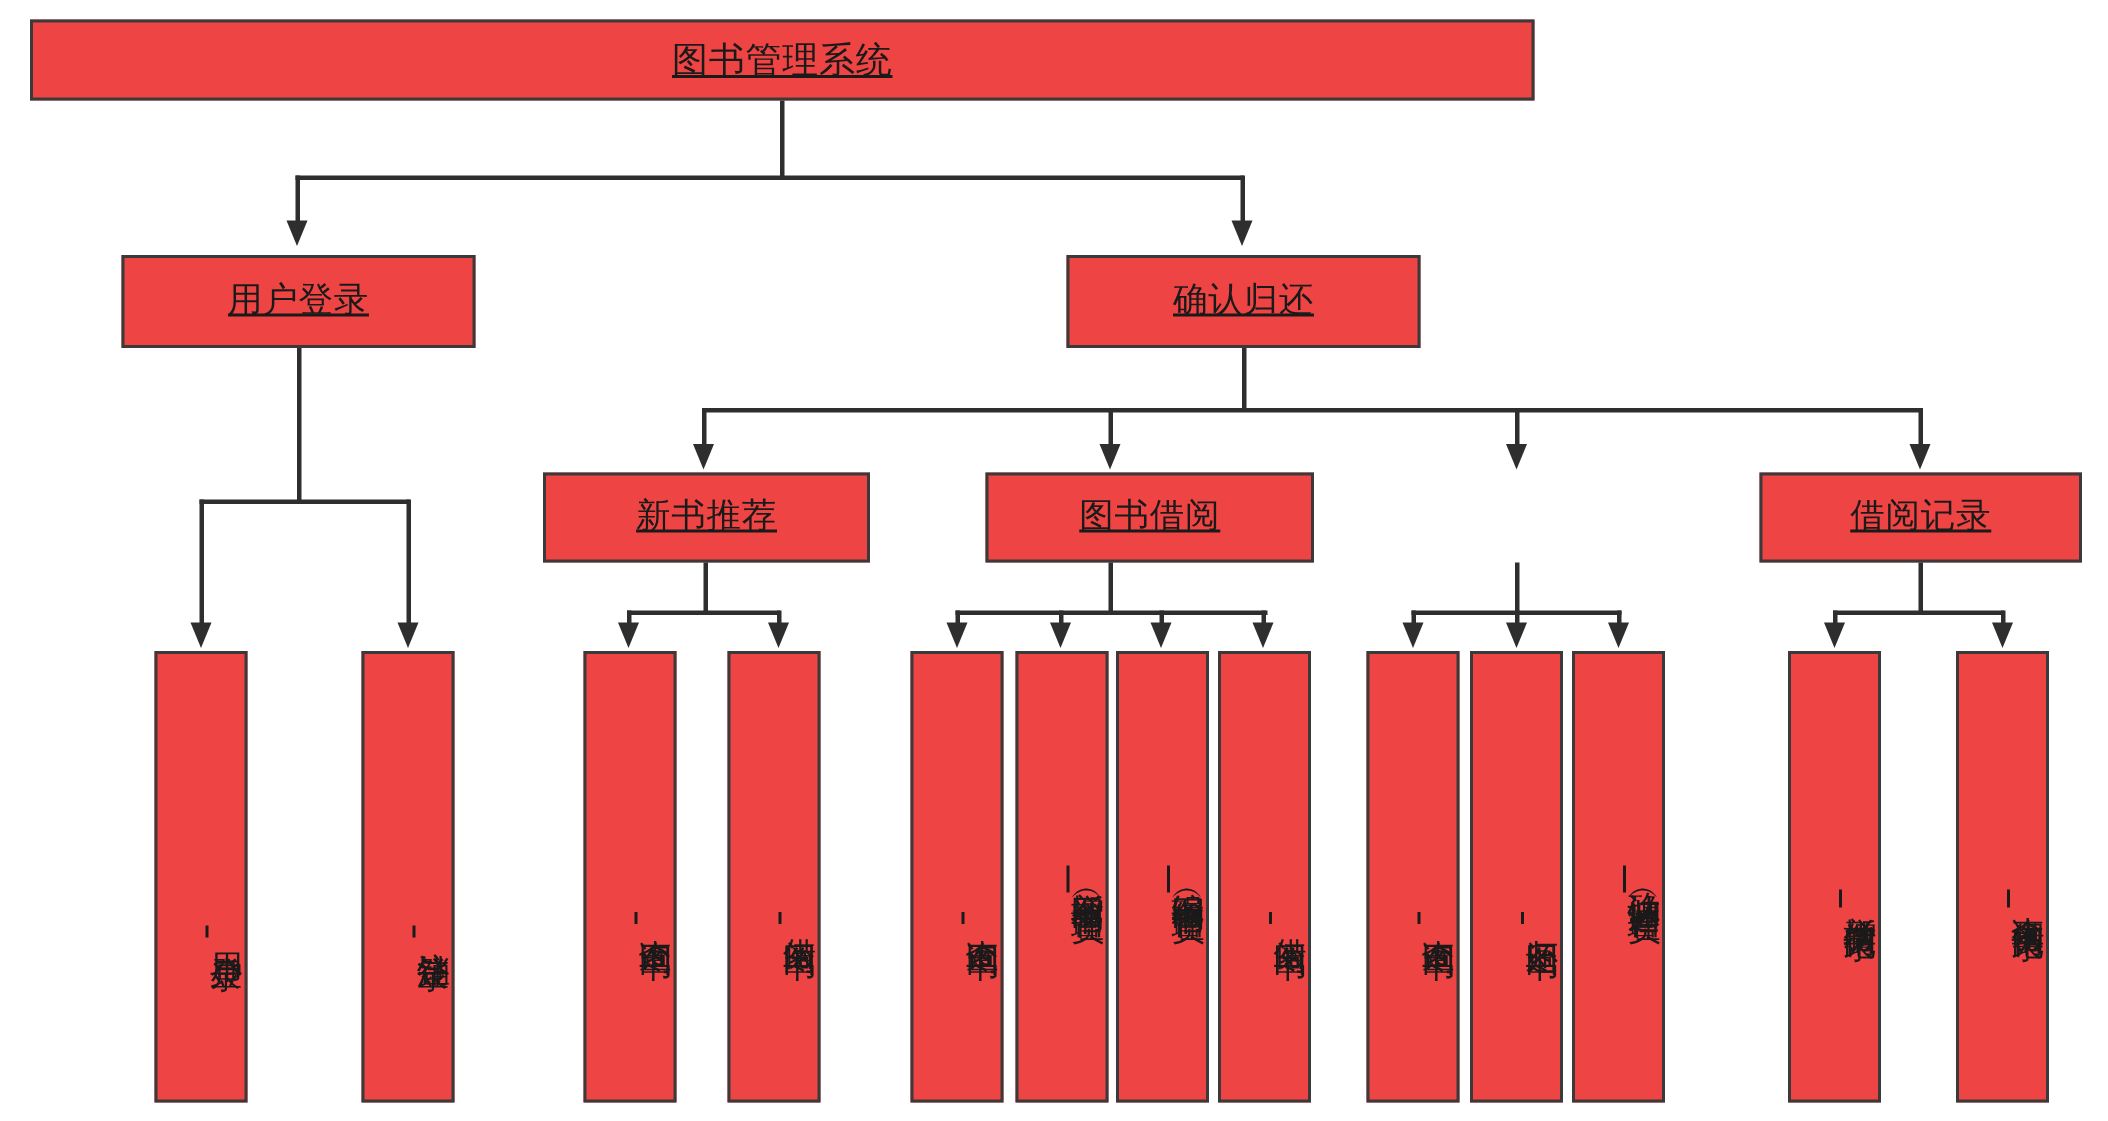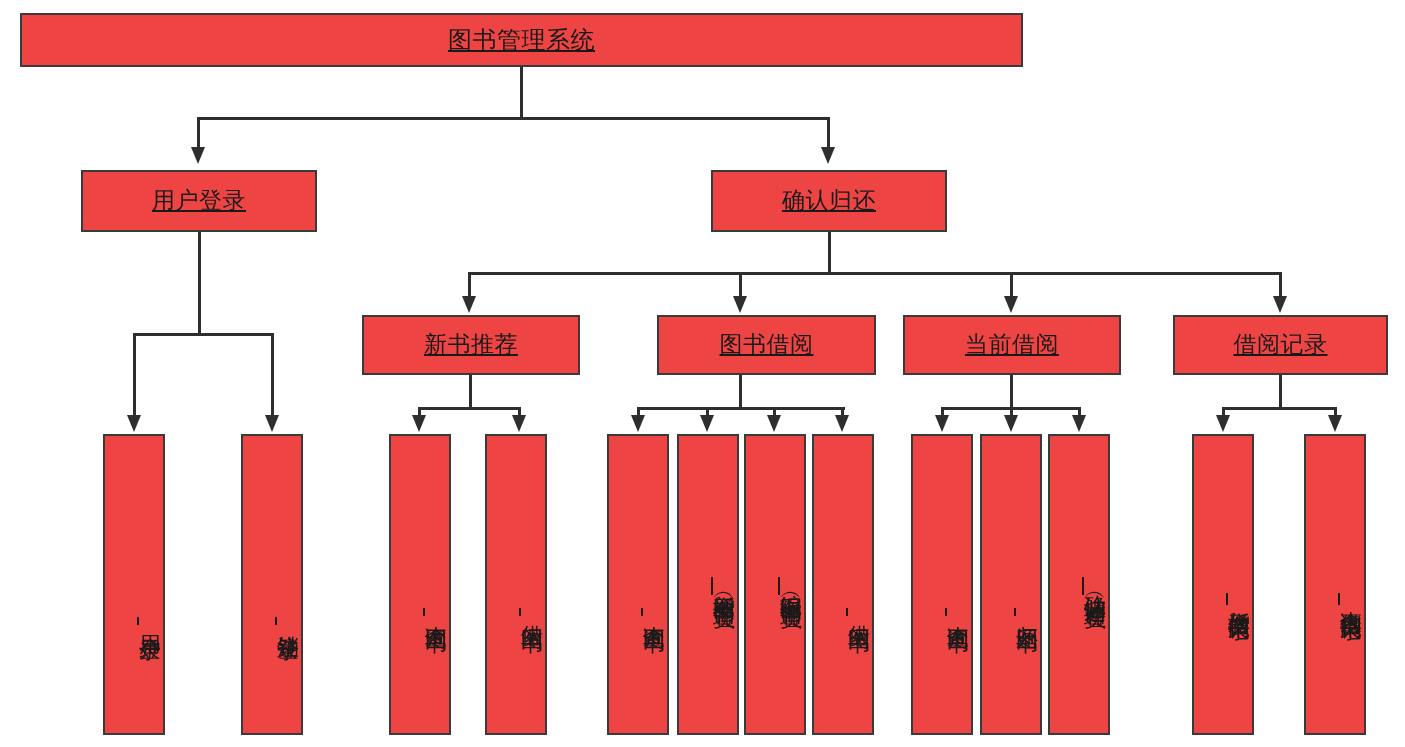--- a/index.html
+++ b/index.html
@@ -131,23 +131,20 @@
 
   <div class="conn v" style="left:1279px; top:272px; height:26px;"></div>
   <div class="arrow" style="left:1273px; top:296px;"></div>
 
   <div class="node horiz" style="left:362px; top:315px; width:218px; height:60px;">
     <span class="label">新书推荐</span>
   </div>
   <div class="node horiz" style="left:631px; top:315px; width:219px; height:60px;margin-left:26px;">
     <span class="label">图书借阅</span>
   </div>
-  <div class="node horiz" style="left:903px; top:315px; width:218px; height:60px;">
-    <span class="label">当前借阅</span>
-  </div>
   <div class="node horiz" style="left:1173px; top:315px; width:215px; height:60px;">
     <span class="label">借阅记录</span>
   </div>
 
   <div class="conn v" style="left:469px; top:375px; height:34px;"></div>
   <div class="conn h" style="left:418px; top:407px; width:102px; height:2.5px;"></div>
   <div class="conn v" style="left:418px; top:407px; height:10px;"></div>
   <div class="arrow" style="left:412px; top:415px;"></div>
   <div class="conn v" style="left:518px; top:407px; height:10px;"></div>
   <div class="arrow" style="left:512px; top:415px;"></div>

